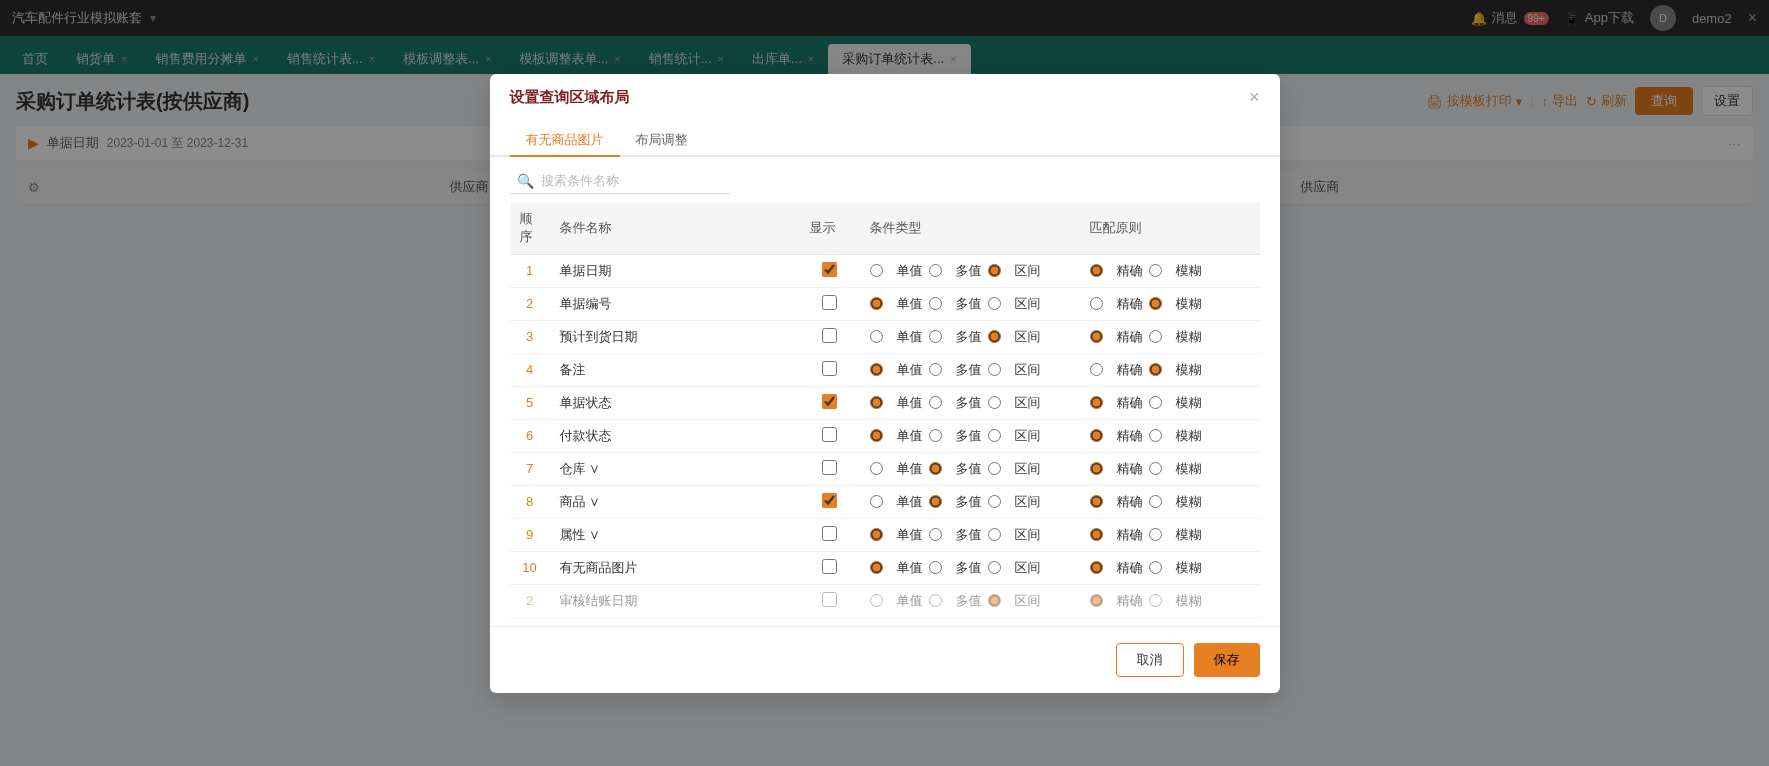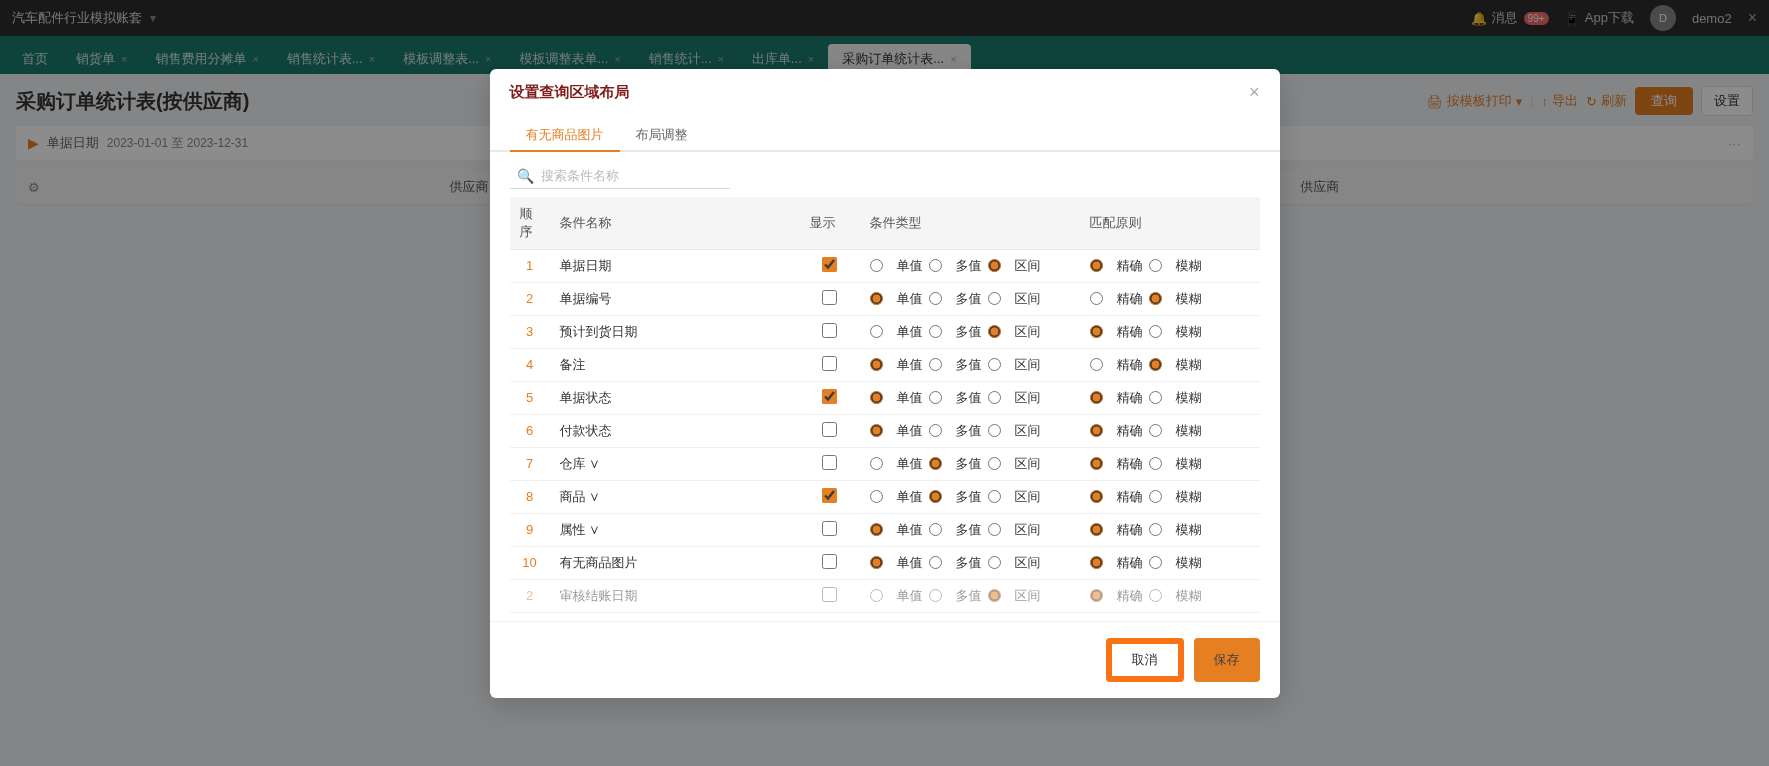--- a/index.html
+++ b/index.html
@@ -229,22 +229,22 @@
 
     
     .modal-footer {
       display: flex;
       justify-content: flex-end;
       gap: 10px;
       padding: 16px 20px;
       border-top: 1px solid #f0f0f0;
       margin-top: 8px;
     }
-    .btn-cancel { padding: 7px 20px; border: 6px solid #f97316; background: white; border-radius: 4px; cursor: pointer; font-size: 13px; color: #333; }
-    .btn-save { padding: 7px 20px; border: none; background: #e67e22; color: #404040; border-radius: 4px; cursor: pointer; font-size: 13px; }
+    .btn-cancel { padding: 7px 20px; border: 1px solid #f97316; background: white; border-radius: 4px; cursor: pointer; font-size: 13px; color: #333; }
+    .btn-save { padding: 7px 20px; border: none; background: #e67e22; color: #000000; border-radius: 4px; cursor: pointer; font-size: 13px; }
 
     
     .fade-row td { opacity: 0.5; }
   </style>
 </head>
 <body>
 
 <div class="top-bar">
   <div class="top-bar-left">
     <span class="top-bar-title">汽车配件行业模拟账套</span>

